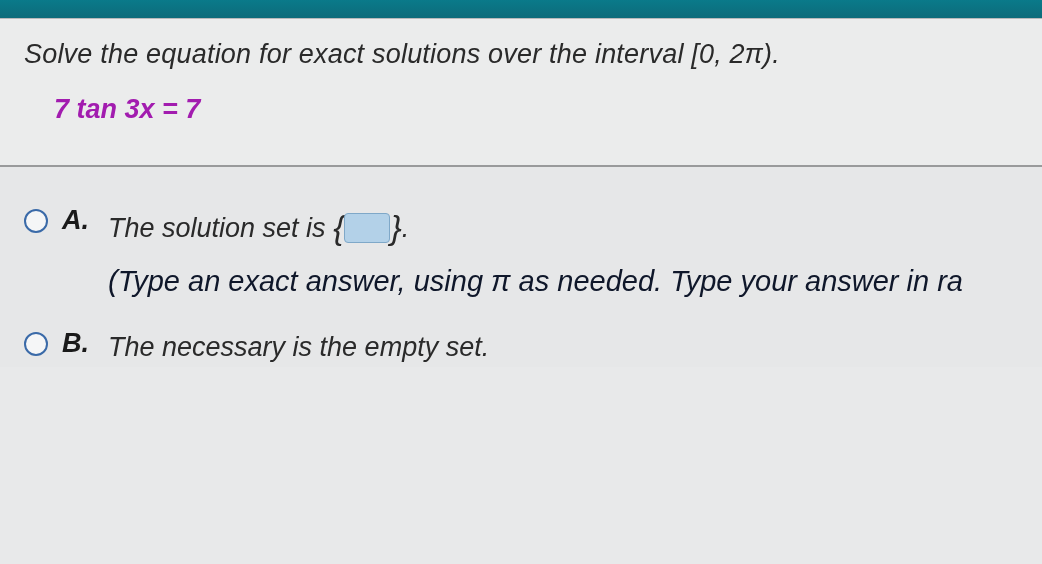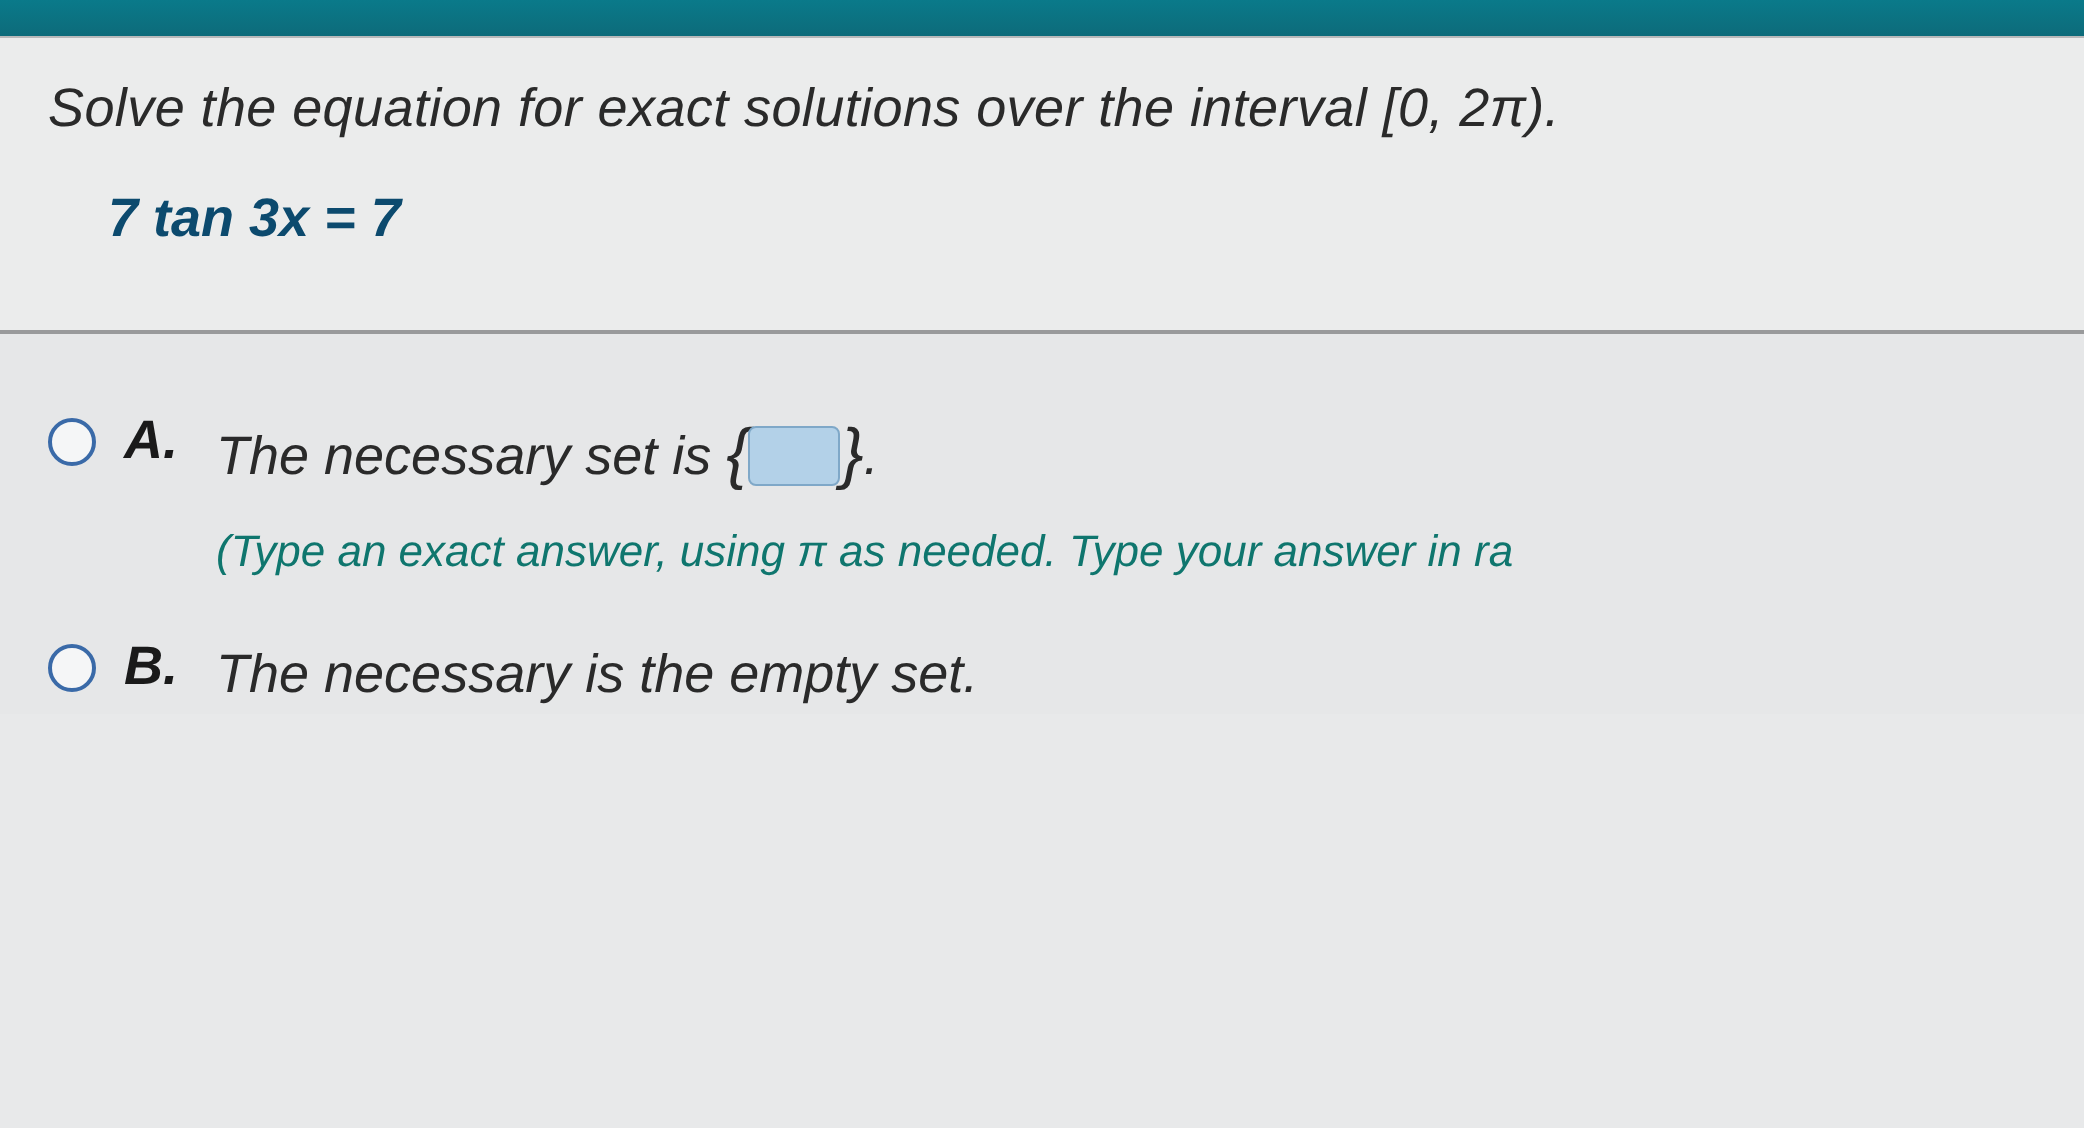--- a/index.html
+++ b/index.html
@@ -28,21 +28,21 @@
       background: #ebecec;
     }
     .problem-prompt {
       font-size: 27px;
       color: #2a2a2a;
       margin-bottom: 24px;
       letter-spacing: 0.2px;
     }
     .equation {
       font-size: 27px;
-      color: #0c4a6e;
+      color: #a21caf;
       font-weight: bold;
       padding-left: 30px;
       margin-bottom: 12px;
     }
     .separator-main {
       height: 2px;
       background: #999a9b;
       margin: 0;
     }
     .answer-section {
@@ -80,22 +80,22 @@
     }
     .choice-content {
       flex: 1;
     }
     .choice-text {
       font-size: 27px;
       color: #2a2a2a;
       line-height: 1.45;
     }
     .choice-hint {
-      font-size: 22px;
-      color: #0f766e;
+      font-size: 29px;
+      color: #0f172a;
       line-height: 1.45;
       margin-top: 6px;
     }
     .brace {
       font-size: 34px;
       vertical-align: middle;
       position: relative;
       top: -2px;
     }
     .answer-box {
@@ -126,21 +126,21 @@
 
 <div class="separator-main"></div>
 
 <div class="answer-section">
 
   <div class="choice-row">
     <div class="radio"></div>
     <div class="choice-letter">A.</div>
     <div class="choice-content">
       <div class="choice-text">
-        <span>The necessary set is </span><span class="brace">{</span><span class="answer-box"></span><span class="brace">}</span><span>.</span>
+        <span>The solution set is </span><span class="brace">{</span><span class="answer-box"></span><span class="brace">}</span><span>.</span>
       </div>
       <div class="choice-hint">(Type an exact answer, using π as needed. Type your answer in ra</div>
     </div>
   </div>
 
   <div class="choice-row choice-b">
     <div class="radio"></div>
     <div class="choice-letter">B.</div>
     <div class="choice-content">
       <div class="choice-text">The necessary is the empty set.</div>

